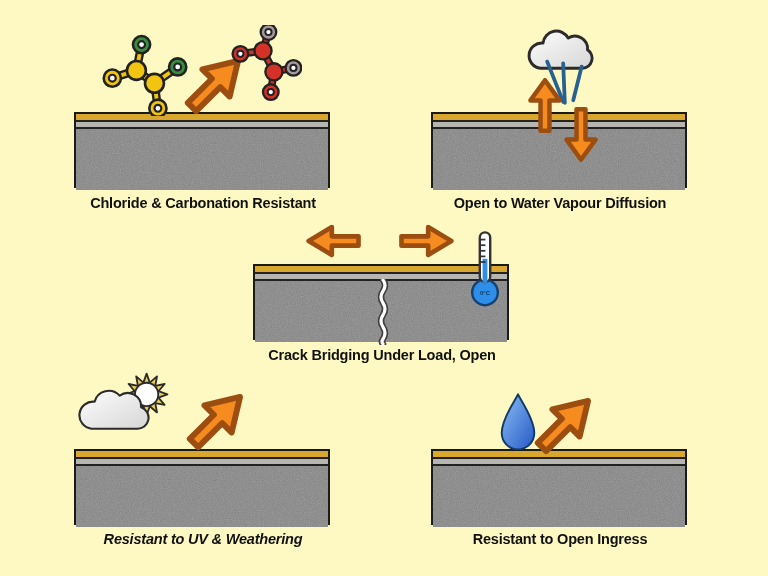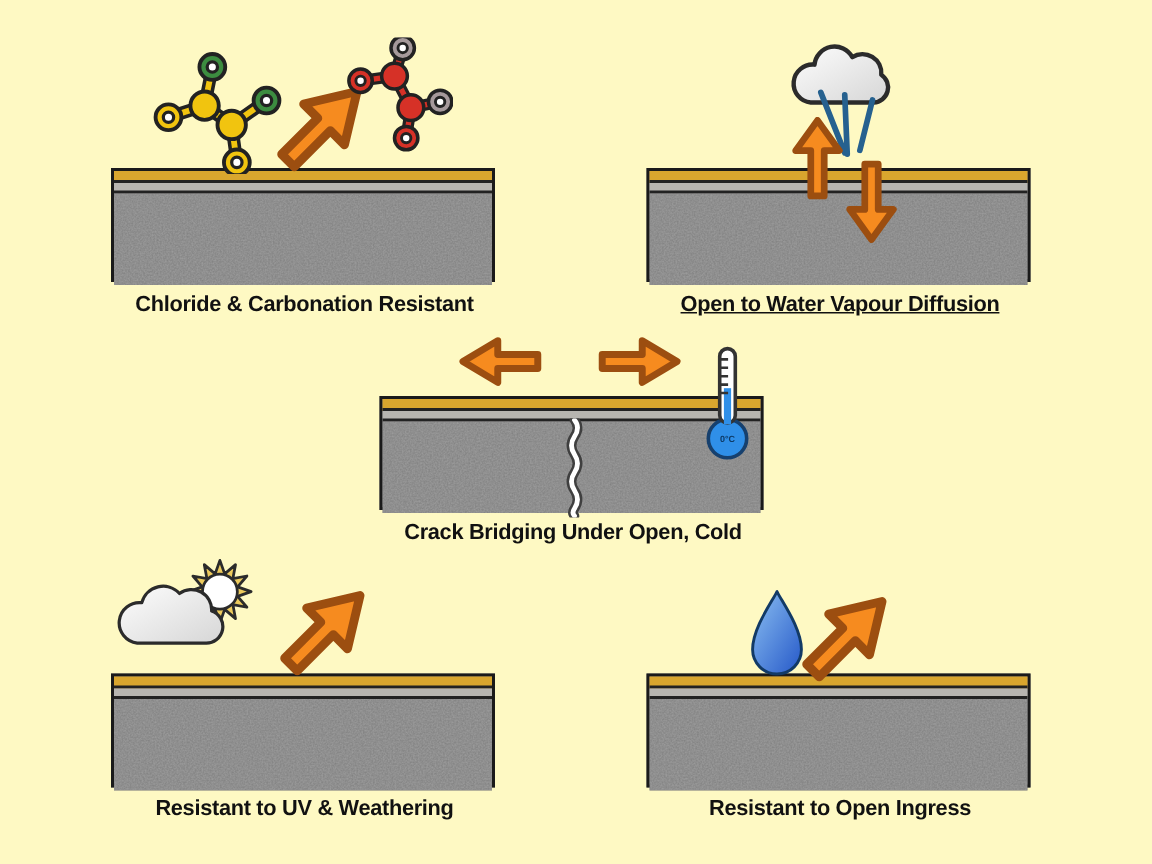--- a/index.html
+++ b/index.html
@@ -134,21 +134,21 @@
     </svg>
 
     <svg class="abs" style="left:523px;top:78px;" width="44" height="56" viewBox="0 0 64 100">
       <polygon points="24,94 24,40 6,40 32,4 58,40 40,40 40,94" fill="#f68b1f" stroke="#9c4e10" stroke-width="8" stroke-linejoin="round"></polygon>
     </svg>
 
     <svg class="abs" style="left:559px;top:106px;" width="44" height="56" viewBox="0 0 64 100">
       <polygon points="24,6 24,60 6,60 32,96 58,60 40,60 40,6" fill="#f68b1f" stroke="#9c4e10" stroke-width="8" stroke-linejoin="round"></polygon>
     </svg>
 
-    <div class="panel-label" style="left:431px;top:195px;text-decoration:underline;">Open to Water Vapour Diffusion</div>
+    <div class="panel-label" style="left:431px;top:195px;">Open to Water Vapour Diffusion</div>
   </section>
 
   <section>
 
     <svg class="abs flip-x" style="left:304px;top:223px;" width="58" height="36" viewBox="0 0 100 62">
       <polygon points="6,23 52,23 52,7 92,31 52,55 52,39 6,39" fill="#f68b1f" stroke="#9c4e10" stroke-width="8" stroke-linejoin="round"></polygon>
     </svg>
     <svg class="abs" style="left:398px;top:223px;" width="58" height="36" viewBox="0 0 100 62">
       <polygon points="6,23 52,23 52,7 92,31 52,55 52,39 6,39" fill="#f68b1f" stroke="#9c4e10" stroke-width="8" stroke-linejoin="round"></polygon>
     </svg>
@@ -175,21 +175,21 @@
       <g stroke="#333" stroke-width="2.2">
         <line x1="17" y1="12" x2="23" y2="12"></line>
           <line x1="17" y1="19" x2="23" y2="19"></line>
         <line x1="17" y1="26" x2="23" y2="26"></line>
           <line x1="17" y1="33" x2="23" y2="33"></line>
         <line x1="17" y1="40" x2="23" y2="40"></line>
       </g>
       <text x="22.5" y="81" text-anchor="middle" font-family="Liberation Sans, sans-serif" font-size="7.5" font-weight="bold" fill="#0d3a66">0°C</text>
     </svg>
 
-    <div class="panel-label" style="left:253px;top:347px;">Crack Bridging Under Open, Cold</div>
+    <div class="panel-label" style="left:253px;top:347px;">Crack Bridging Under Load, Open</div>
   </section>
 
   <section>
     <div class="slab" style="left:74px;top:449px;">
       <div class="coat"></div>
       <div class="under"></div>
       <div class="concrete">
         <svg width="252" height="61" preserveAspectRatio="none">
             <rect width="252" height="61" filter="url(#grain)"></rect>
           </svg>
@@ -199,21 +199,21 @@
     <svg class="abs" style="left:78px;top:372px;" width="98" height="62" viewBox="0 0 160 100">
       <polygon points="146,36 131.3,41.2 141.4,53 126.1,50.1 129,65.4 117.2,55.3 112,70 106.8,55.3 95,65.4 97.9,50.1 82.6,53 92.7,41.2 78,36 92.7,30.8 82.6,19 97.9,21.9 95,6.6 106.8,16.7 112,2 117.2,16.7 129,6.6 126.1,21.9 141.4,19 131.3,30.8" fill="#edcb5d" stroke="#2b2b2b" stroke-width="3" stroke-linejoin="round"></polygon>
       <circle cx="112" cy="36" r="19" fill="#ffffff" stroke="#2b2b2b" stroke-width="3"></circle>
       <path d="M22,92 L96,92 A18,18 0 0 0 103,57 A22,22 0 0 0 68,38 A24,24 0 0 0 27,48 A21,21 0 0 0 22,92 Z" fill="url(#cloudGrad)" stroke="#2b2b2b" stroke-width="3.5" stroke-linejoin="round"></path>
     </svg>
 
     <svg class="abs rot-ne" style="left:180px;top:396px;" width="74" height="48" viewBox="0 0 100 64">
       <polygon points="6,24 52,24 52,6 94,32 52,58 52,40 6,40" fill="#f68b1f" stroke="#9c4e10" stroke-width="8" stroke-linejoin="round"></polygon>
     </svg>
 
-    <div class="panel-label" style="left:74px;top:531px;">Resistant to UV &amp; Weathering</div>
+    <div class="panel-label" style="left:74px;top:531px;font-style:italic;">Resistant to UV &amp; Weathering</div>
   </section>
 
   <section>
     <div class="slab" style="left:431px;top:449px;">
       <div class="coat"></div>
       <div class="under"></div>
       <div class="concrete">
         <svg width="252" height="61" preserveAspectRatio="none">
             <rect width="252" height="61" filter="url(#grain)"></rect>
           </svg>

